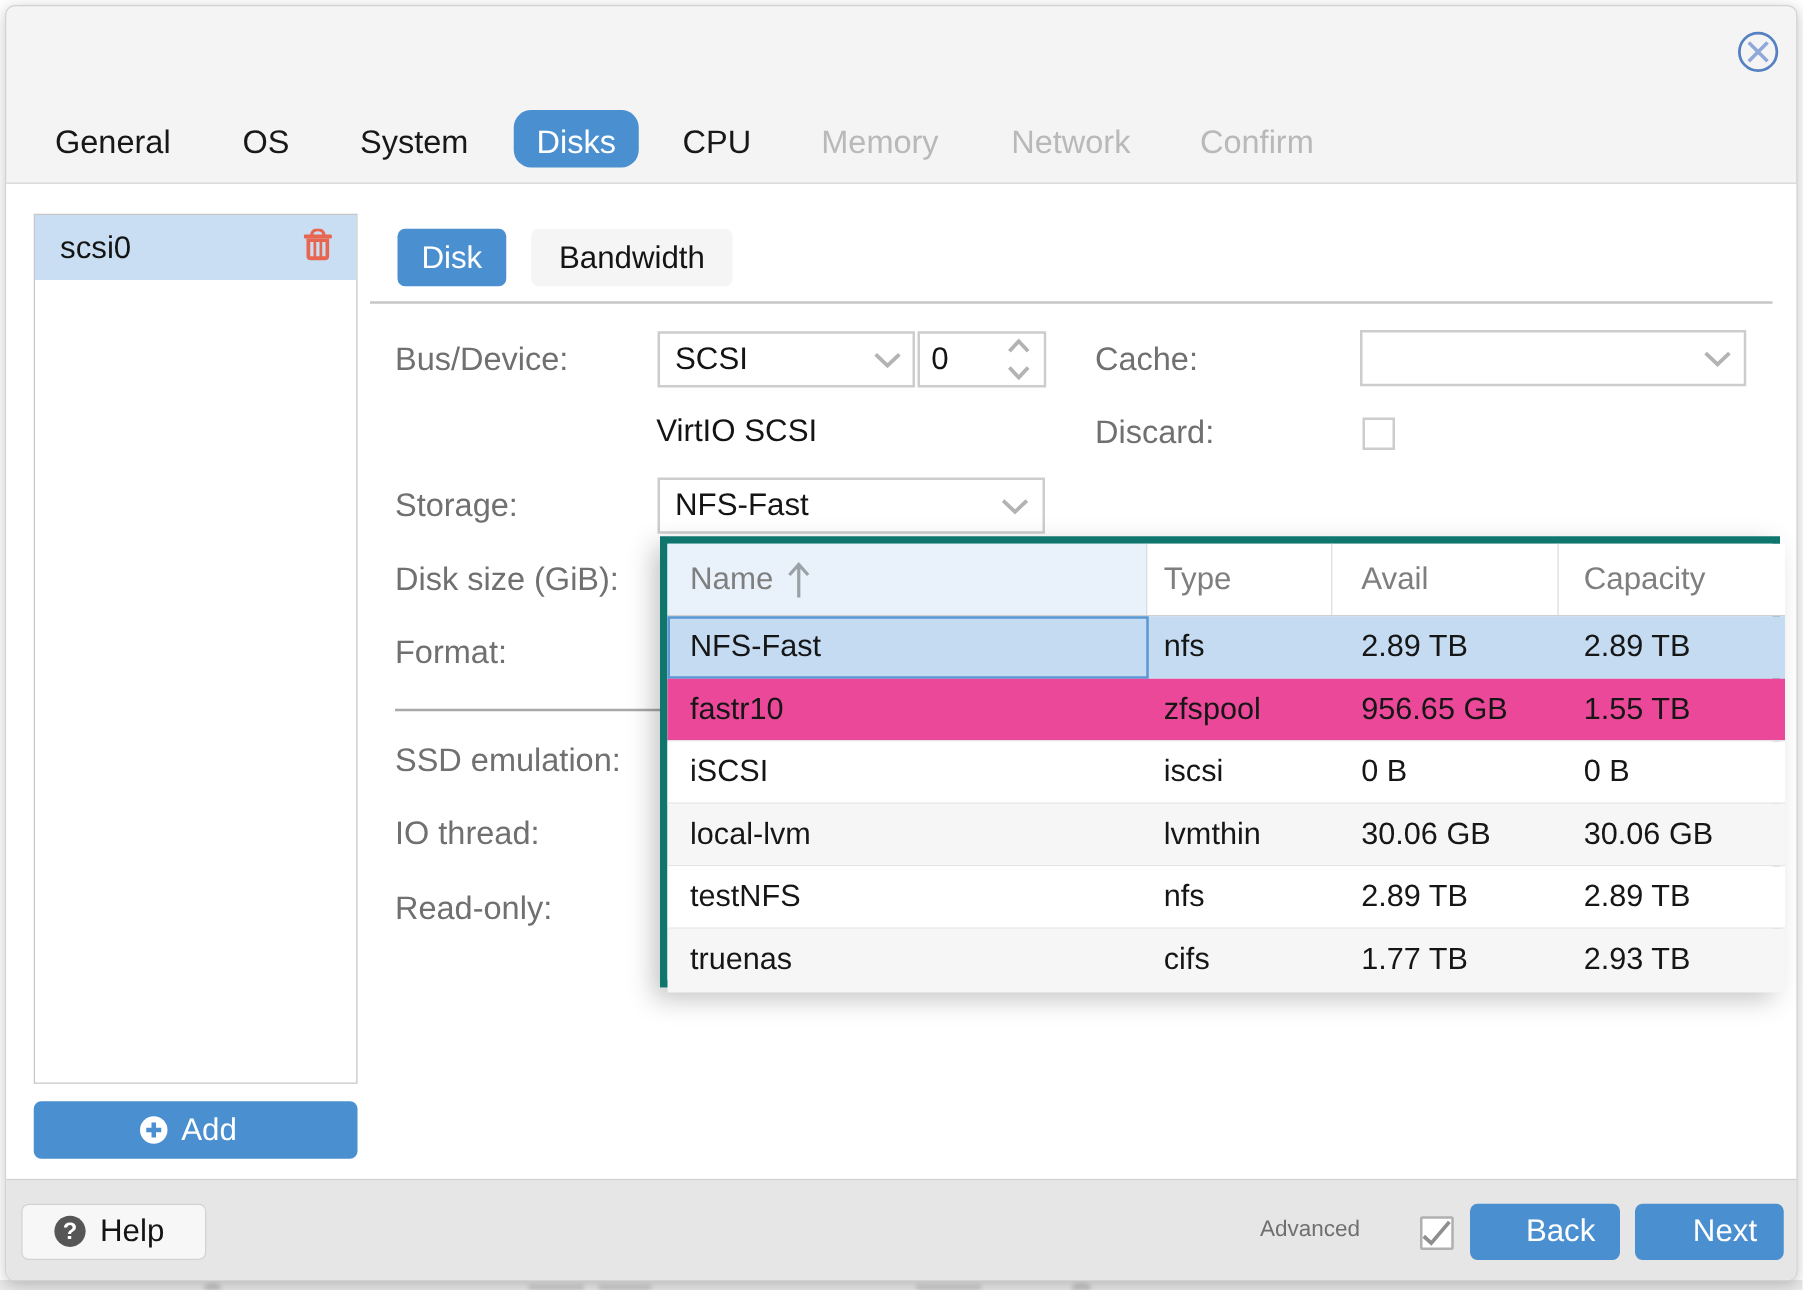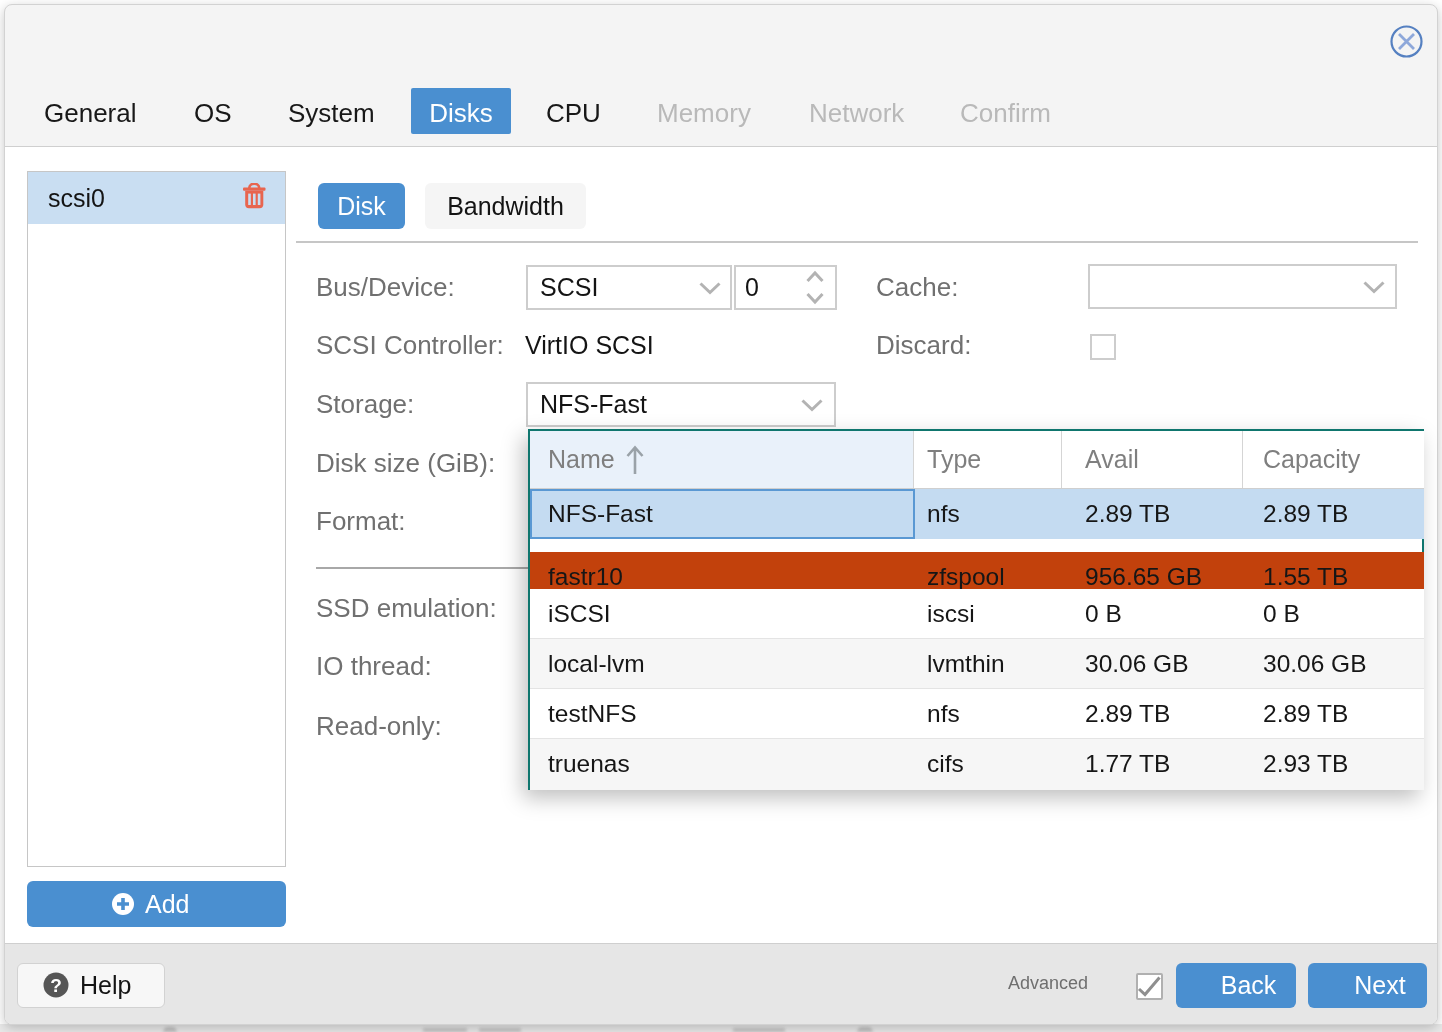--- a/index.html
+++ b/index.html
@@ -9,21 +9,21 @@
   
   #dialog { left:4px; top:4px; width:1434px; height:1021px; background:#f4f4f4;
     border:1px solid #d2d2d2; border-radius:8px;
     box-shadow:0 3px 12px rgba(0,0,0,0.22); }
   #inner { left:4px; top:2px; width:1426px; height:1017px; }
   #title { left:16px; top:17px; font-size:30px; color:#3b7fc4; }
   
   .tab { top:83px; height:46px; line-height:46px; font-size:26px; color:#181818; }
   .tab.dis { color:#b9b9b9; }
   #tab-disks { left:402px; top:81px; width:100px; height:46px; background:#4a8fd0;
-    border-radius:2px; color:#fff; font-size:26px; text-align:center; line-height:50px; }
+    border-radius:14px; color:#fff; font-size:26px; text-align:center; line-height:50px; }
   
   #content { left:0px; top:140px; width:1424px; height:797px; }
   #contentbg { left:-4px; top:139px; width:1432px; height:797px; background:#ffffff;
     border-top:1px solid #cfcfcf; }
   
   #lpanel { left:18px; top:24px; width:259px; height:696px; background:#fff;
     border:1px solid #c6c6c6; }
   #scsirow { left:0px; top:0px; width:257px; height:52px; background:#c9def2; }
   #scsirow span { position:absolute; left:20px; top:0px; height:52px; line-height:52px; font-size:25px; color:#141414; }
   #addbtn { left:18px; top:734px; width:259px; height:46px; background:#4a8fd0;
@@ -39,21 +39,21 @@
   .val { font-size:25px; color:#141414; height:45px; line-height:45px; }
   .field { background:#fff; border:2px solid #cdcdcd; }
   
   #footer { left:0px; top:937px; width:1424px; height:80px; }
   #footerbg { left:-4px; top:936px; width:1432px; height:81px; background:#e6e6e6;
     border-top:1px solid #cfcfcf; border-radius:0 0 7px 7px; }
   .bluebtn { background:#4a8fd0; border-radius:6px; color:#fff; font-size:25px;
     text-align:center; line-height:45px; top:19px; height:45px;padding-left:25px; }
   
   #dd { left:519px; top:282px; width:896px; height:361px; background:#fff;
-    box-shadow:-5px 8px 20px rgba(0,0,0,0.25); border:2px solid #0f766e; }
+    box-shadow:-5px 8px 20px rgba(0,0,0,0.25); border:6px solid #0f766e; }
   .hcell { top:0; height:57px; border-right:1px solid #d5d5d5; background:#fff; }
   .htxt { font-size:25px; color:#7f7f7f; height:57px; line-height:57px; }
   .row { left:0; width:894px; height:50px; }
   .cell { position:absolute; font-size:24.5px; color:#161616; height:50px; line-height:50px; }
 </style>
 </head>
 <body>
 <div class="abs" style="left:0; top:1024px; width:1442px; height:8px; background:#e9e9e9;"></div>
 <div class="abs" style="left:163px; top:1027px; width:14px; height:5px; background:#9a9a9a; border-radius:5px 5px 0 0; filter:blur(1.5px); opacity:.5;"></div>
 <div class="abs" style="left:423px; top:1028px; width:44px; height:4px; background:#a5a5a5; filter:blur(1.8px); opacity:.5;"></div>
@@ -100,21 +100,20 @@
       </svg>
     </div>
 
     <div class="abs" id="btn-disk">Disk</div>
     <div class="abs" id="btn-bw">Bandwidth</div>
     <div class="abs sep" style="left:287px; top:94px; width:1122px; background:#c6c6c6;"></div>
     <div class="abs sep" style="left:307px; top:420px; width:1102px; background:#a8a8a8;"></div>
 
     <div class="abs lbl" style="left:307px; top:118px;">Bus/Device:</div>
     <div class="abs lbl" style="left:867px; top:118px;">Cache:</div>
-    <div class="abs lbl" style="left:307px; top:176px;">SCSI Controller:</div>
     <div class="abs val" style="left:516px; top:176px;">VirtIO SCSI</div>
     <div class="abs lbl" style="left:867px; top:176px;">Discard:</div>
     <div class="abs lbl" style="left:307px; top:235px;">Storage:</div>
     <div class="abs lbl" style="left:307px; top:294px;">Disk size (GiB):</div>
     <div class="abs lbl" style="left:307px; top:352px;">Format:</div>
     <div class="abs lbl" style="left:307px; top:439px;">SSD emulation:</div>
     <div class="abs lbl" style="left:307px; top:497px;">IO thread:</div>
     <div class="abs lbl" style="left:307px; top:557px;">Read-only:</div>
 
     <div class="abs field" style="left:517px; top:118px; width:206px; height:45px;"></div>
@@ -154,21 +153,21 @@
       <div class="abs htxt" style="left:555px; top:0;">Avail</div>
       <div class="abs htxt" style="left:733px; top:0;">Capacity</div>
 
       <div class="abs row" style="top:58px; height:50px; background:#c4dbf1;">
         <div class="abs" style="left:0px; top:0px; width:385px; height:50px; border:2px solid #5a98d3;"></div>
         <div class="cell" style="left:18px;">NFS-Fast</div>
         <div class="cell" style="left:397px;">nfs</div>
         <div class="cell" style="left:555px;">2.89 TB</div>
         <div class="cell" style="left:733px;">2.89 TB</div>
       </div>
-      <div class="abs row" style="top:121px; background:#c2410c; border-bottom:1px solid #e4e4e4;padding-left:16px;">
+      <div class="abs row" style="top:108px; background:#ec4899; border-bottom:1px solid #e4e4e4;padding-left:16px;">
         <div class="cell" style="left:18px;">fastr10</div>
         <div class="cell" style="left:397px;">zfspool</div>
         <div class="cell" style="left:555px;">956.65 GB</div>
         <div class="cell" style="left:733px;">1.55 TB</div>
       </div>
       <div class="abs row" style="top:158px; background:#ffffff; border-bottom:1px solid #e4e4e4;">
         <div class="cell" style="left:18px;">iSCSI</div>
         <div class="cell" style="left:397px;">iscsi</div>
         <div class="cell" style="left:555px;">0 B</div>
         <div class="cell" style="left:733px;">0 B</div>

